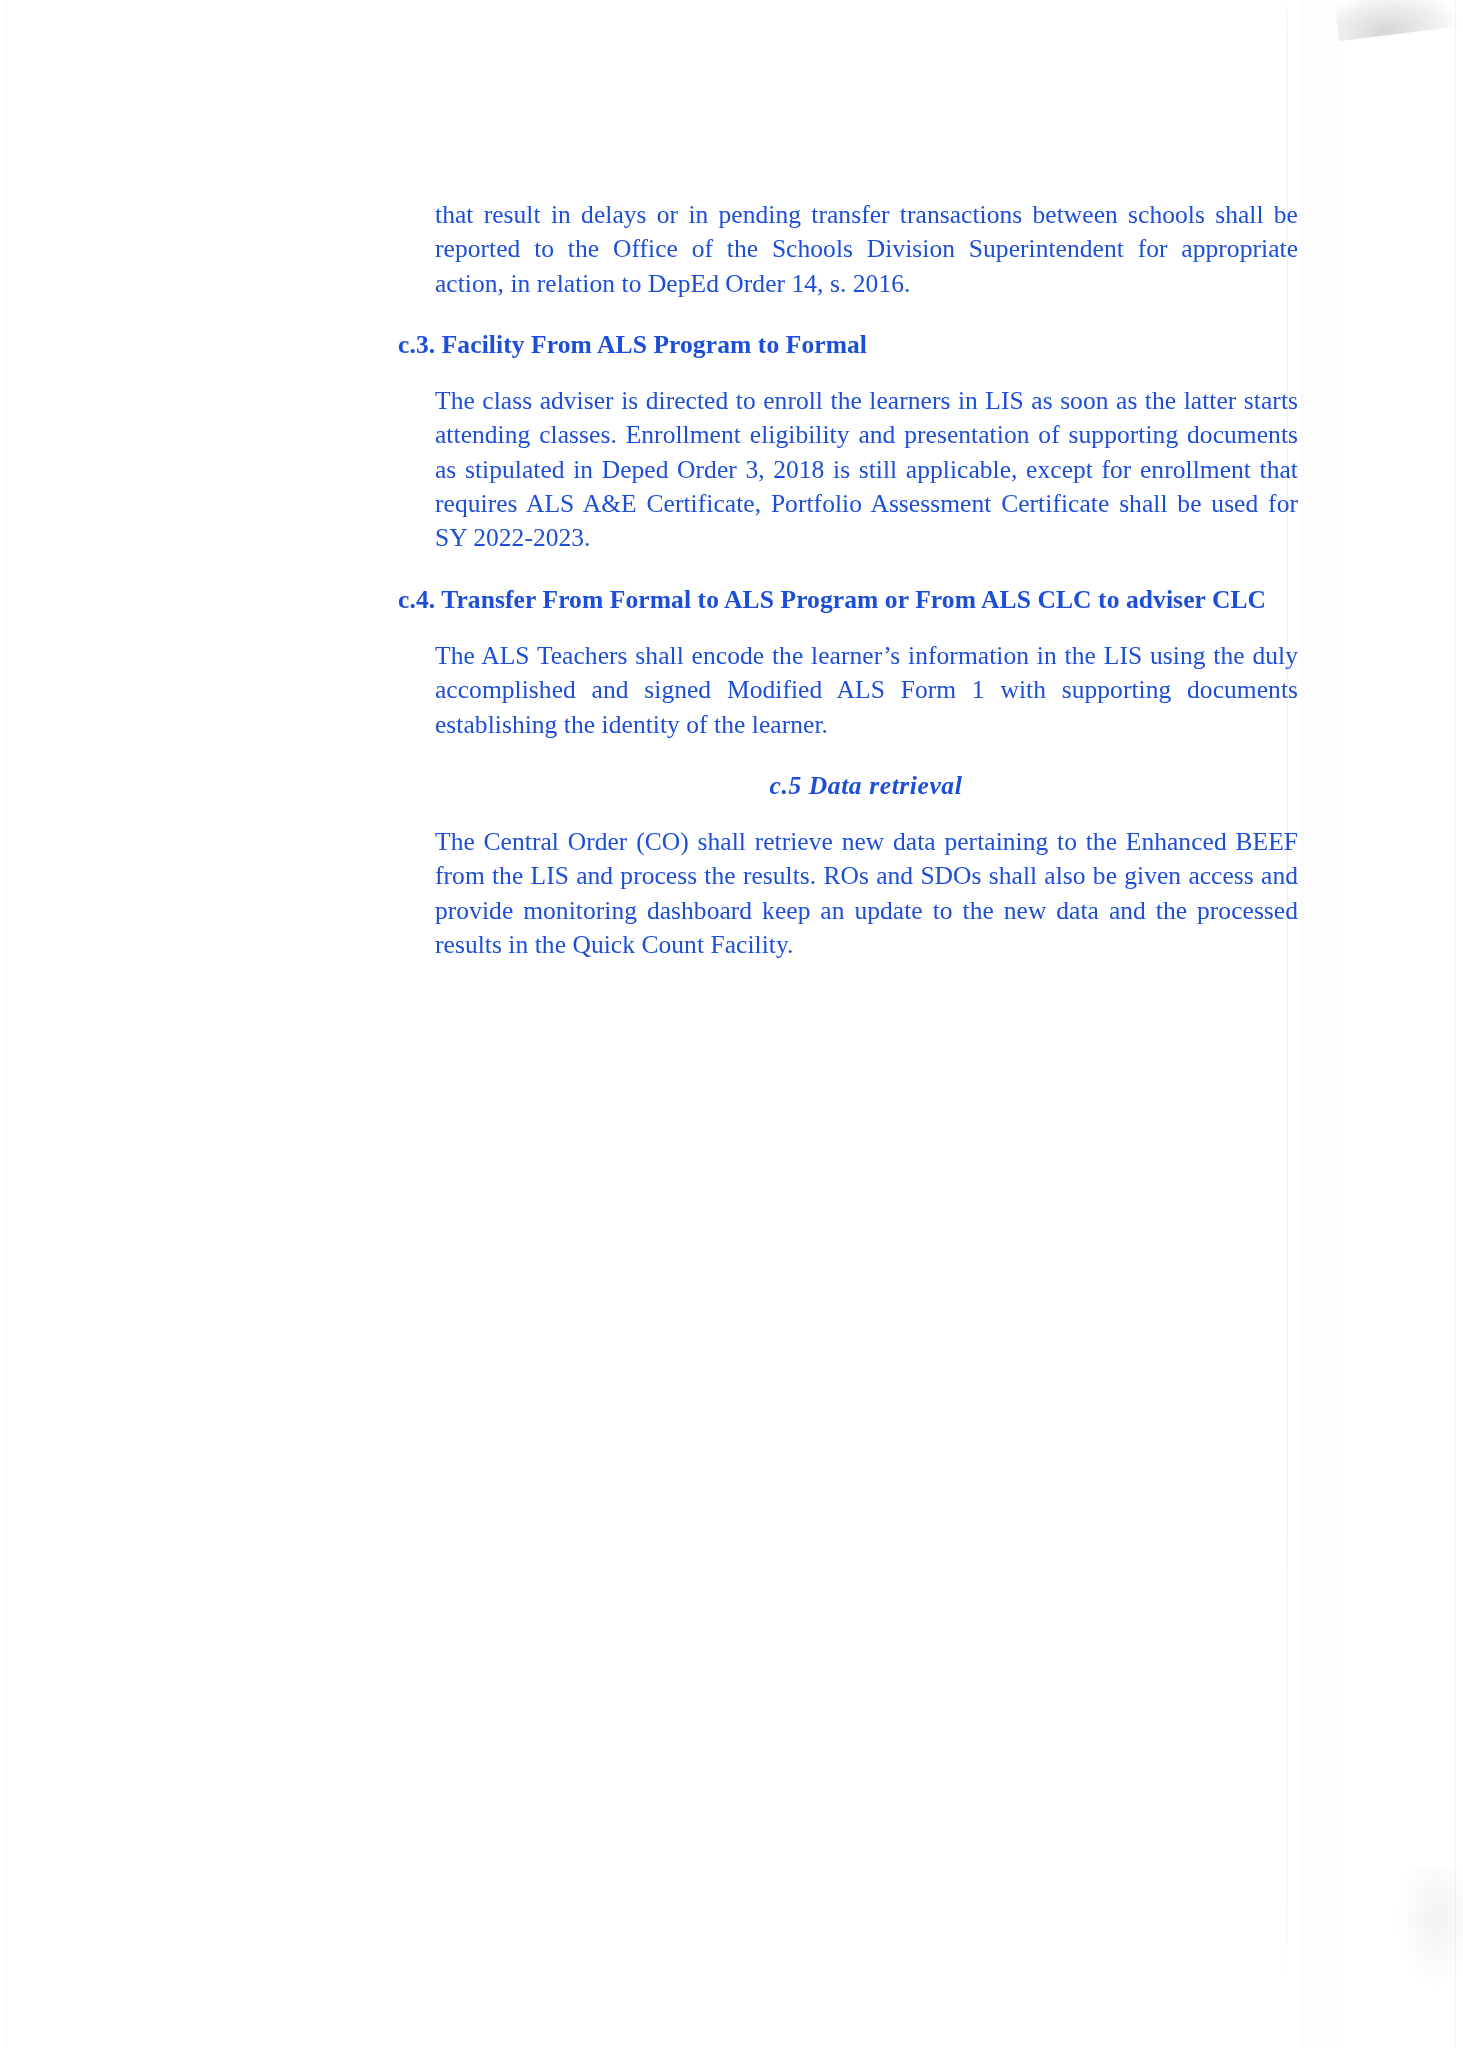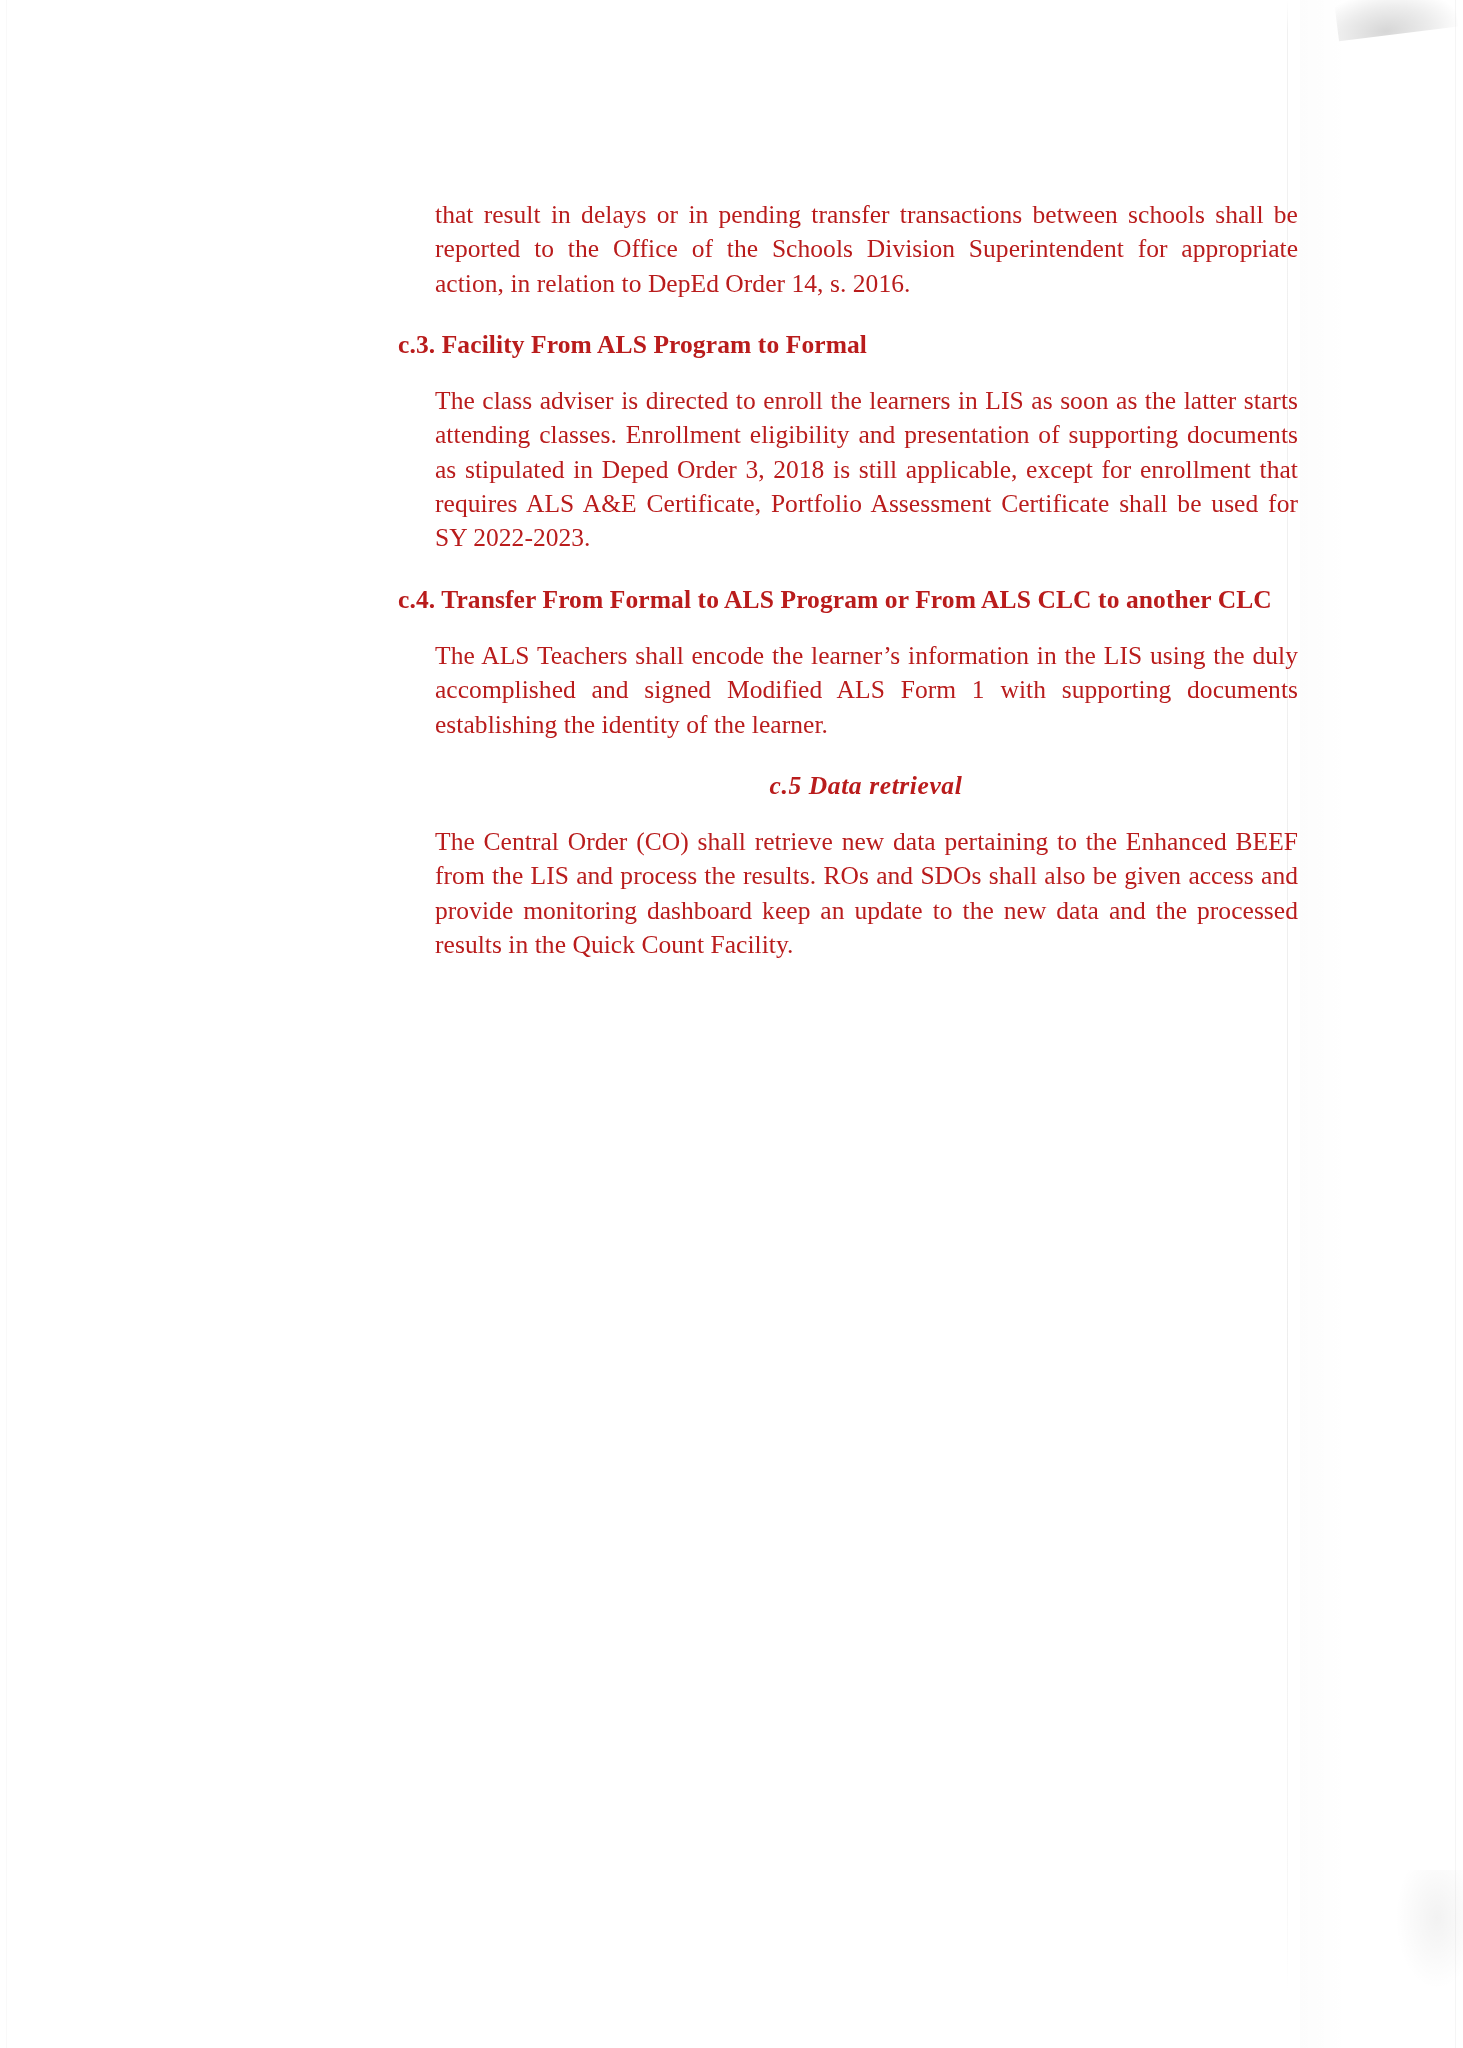--- a/index.html
+++ b/index.html
@@ -7,21 +7,21 @@
     padding: 0;
     background: #ffffff;
   }
   .page {
     position: relative;
     width: 1463px;
     height: 2048px;
     background: #ffffff;
     overflow: hidden;
     font-family: "Liberation Serif", "DejaVu Serif", serif;
-    color: #b91c1c;
+    color: #1d4ed8;
   }
 
   
   .scan-edge-line {
     position: absolute;
     top: 0;
     left: 1287px;
     width: 1px;
     height: 1995px;
     background: linear-gradient(to bottom,
@@ -143,21 +143,21 @@
     <div class="gap-lg"></div>
 
     <h3 class="head single">c.3. Facility From ALS Program to Formal</h3>
 
     <div class="gap-md"></div>
 
     <p class="body">The class adviser is directed to enroll the learners in LIS as soon as the latter starts attending classes. Enrollment eligibility and presentation of supporting documents as stipulated in Deped Order 3, 2018 is still applicable, except for enrollment that requires ALS A&amp;E Certificate, Portfolio Assessment Certificate shall be used for SY 2022-2023.</p>
 
     <div class="gap-lg"></div>
 
-    <h3 class="head">c.4. Transfer From Formal to ALS Program or From ALS CLC to another CLC</h3>
+    <h3 class="head">c.4. Transfer From Formal to ALS Program or From ALS CLC to adviser CLC</h3>
 
     <div class="gap-md"></div>
 
     <p class="body">The ALS Teachers shall encode the learner’s information in the LIS using the duly accomplished and signed Modified ALS Form 1 with supporting documents establishing the identity of the learner.</p>
 
     <div class="gap-lg"></div>
 
     <h3 class="head italic">c.5 Data retrieval</h3>
 
     <div class="gap-md"></div>

